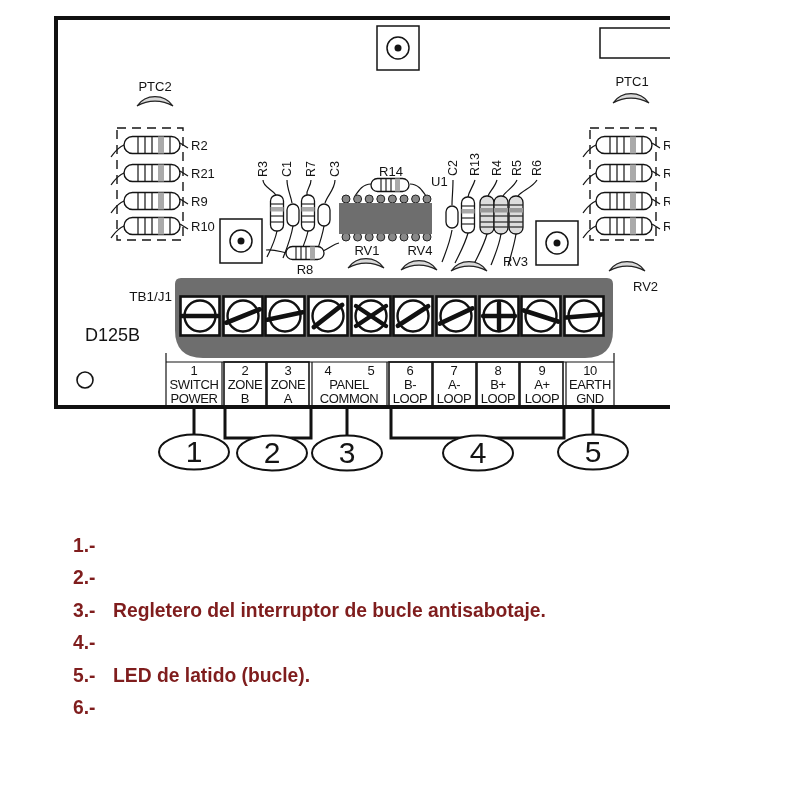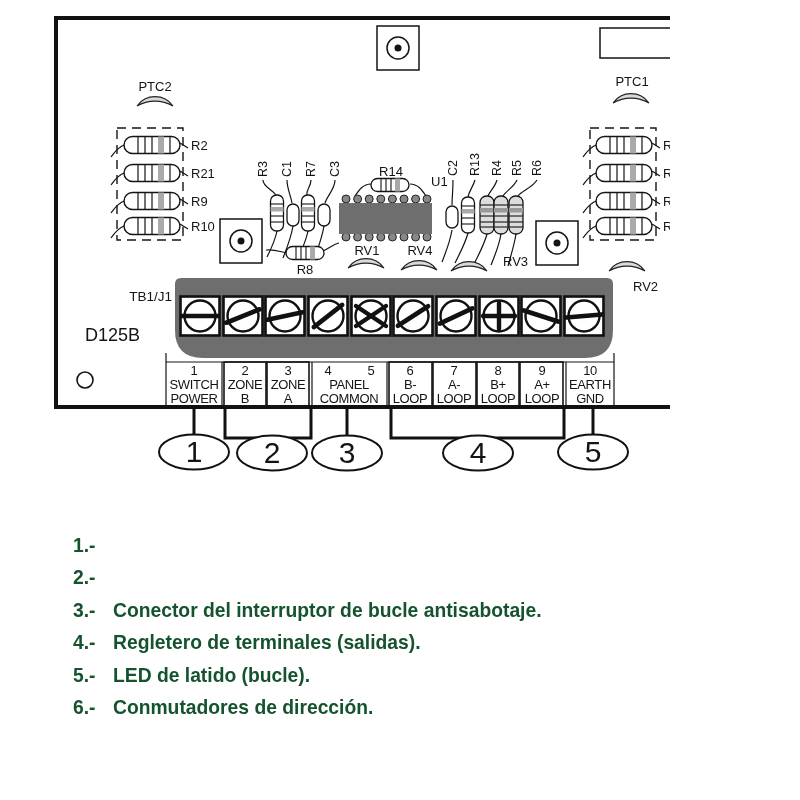--- a/index.html
+++ b/index.html
@@ -1,17 +1,17 @@
 <!DOCTYPE html>
 <html><head>
 <meta charset="utf-8">
 <style>
   html,body{margin:0;padding:0;background:#fff;}
   #page{position:relative;width:670px;height:800px;background:#fff;overflow:hidden;
-        font-family:"Liberation Sans",sans-serif;color:#14532d;}
+        font-family:"Liberation Sans",sans-serif;color:#7f1d1d;}
   #board-svg{position:absolute;left:0;top:0;}
   svg text{fill:#141414;}
   .clabel{font-size:13px;}
   .clabel-sm{font-size:12.5px;}
   .tlabel{font-size:13px;letter-spacing:-0.4px;}
   .model{font-size:18px;}
   .tb{font-size:13.5px;}
   .callout-num{font-size:30px;}
   #legend{position:absolute;left:73px;top:530px;width:660px;}
   .legend-item{display:flex;font-weight:bold;font-size:19.3px;line-height:32.4px;}
@@ -349,29 +349,27 @@
 
 <div id="legend">
   <div class="legend-item">
     <span class="num">1.-</span>
   </div>
   <div class="legend-item">
     <span class="num">2.-</span>
   </div>
   <div class="legend-item">
     <span class="num">3.-</span>
-    <div class="txt">Conector del interruptor de bucle antisabotaje.</div>
+    <div class="txt">Regletero del interruptor de bucle antisabotaje.</div>
   </div>
   <div class="legend-item">
     <span class="num">4.-</span>
-    <div class="txt">Regletero de terminales (salidas).</div>
   </div>
   <div class="legend-item">
     <span class="num">5.-</span>
     <div class="txt">LED de latido (bucle).</div>
   </div>
   <div class="legend-item">
     <span class="num">6.-</span>
-    <div class="txt">Conmutadores de dirección.</div>
   </div>
 </div>
 
 </div>
 
 </body></html>

